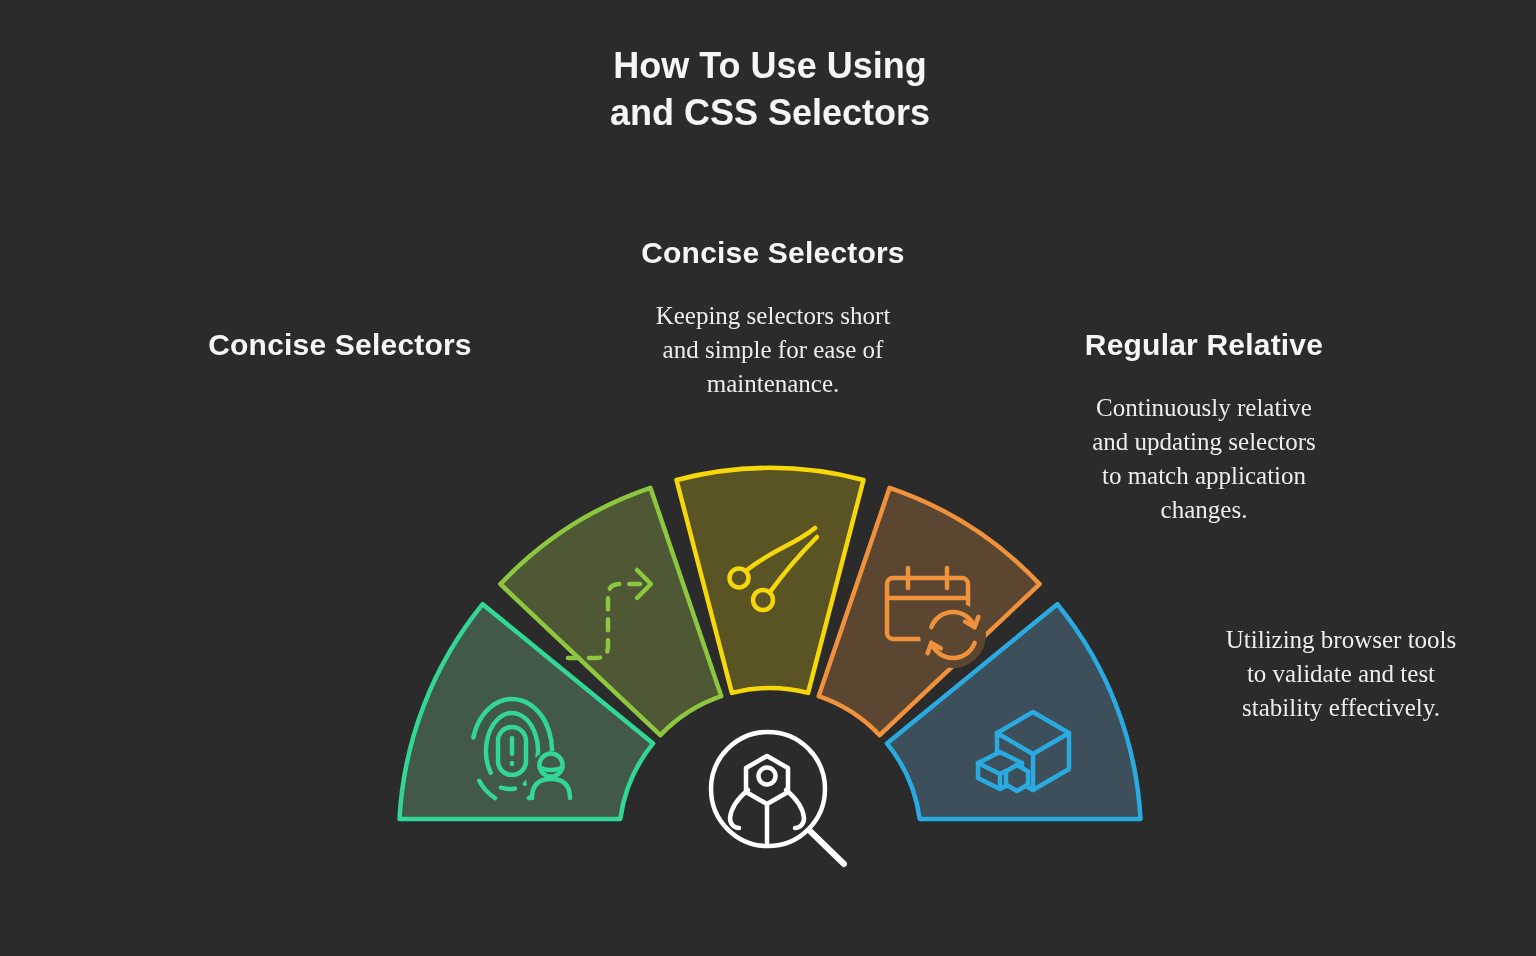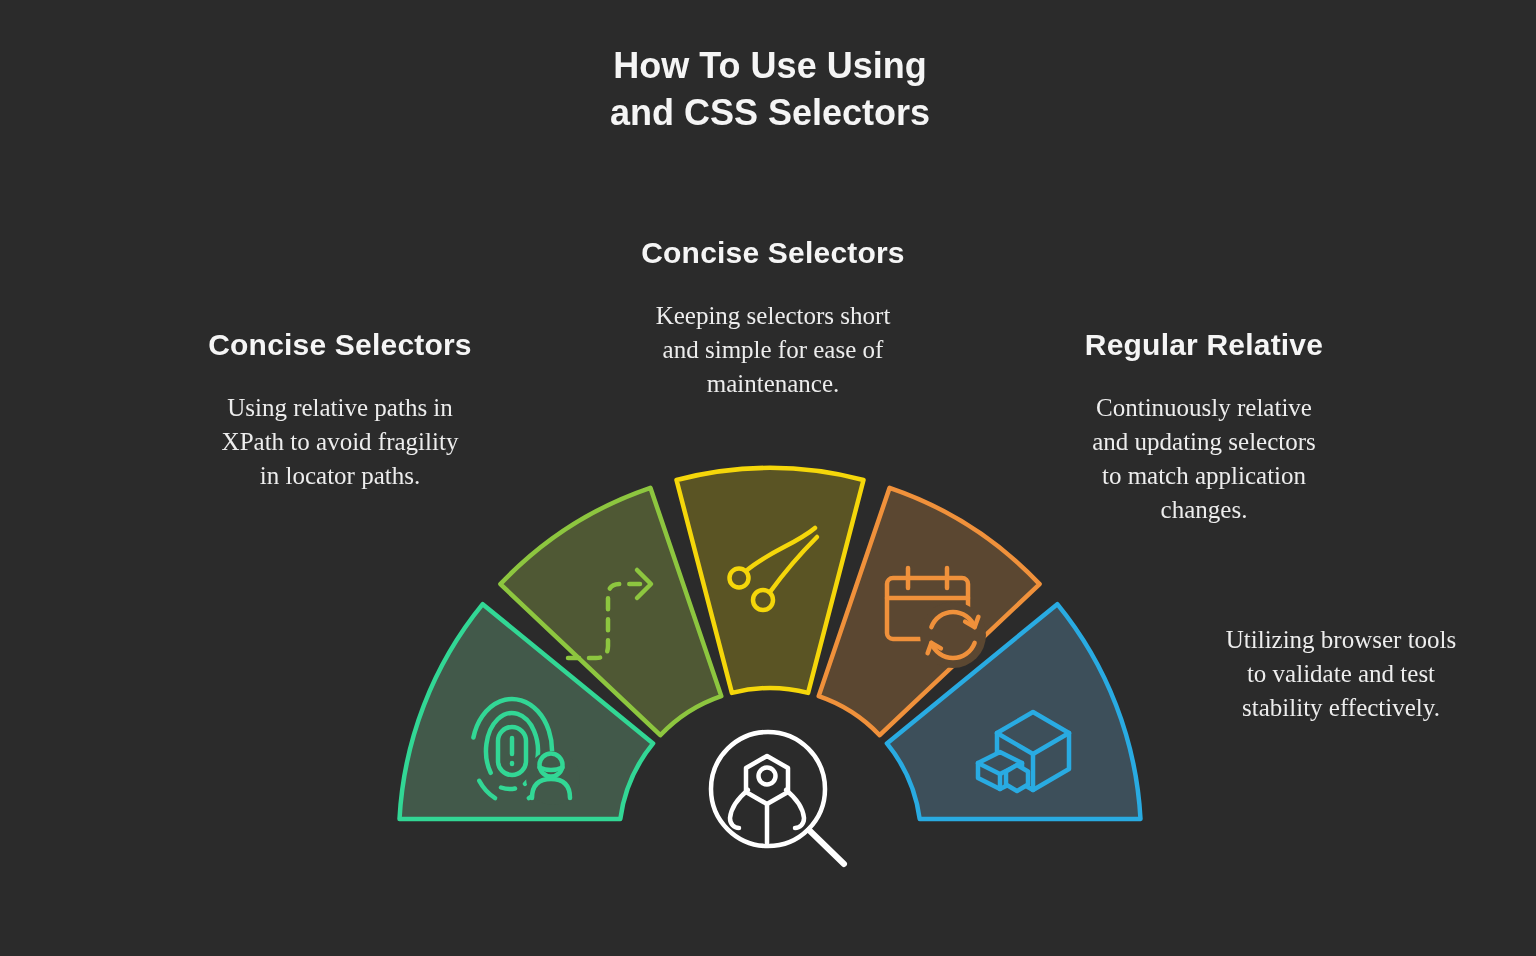--- a/index.html
+++ b/index.html
@@ -96,23 +96,20 @@
       <circle cx="767" cy="776" r="8.5" stroke-width="4.5"></circle>
       <path d="M 748 790 C 737 799 731 808 730 818 C 730 824 734 828 739 828" stroke-width="4.5"></path>
       <path d="M 786 790 C 797 799 803 808 804 818 C 804 824 800 828 795 828" stroke-width="4.5"></path>
       <path d="M 767 804 L 767 843" stroke-width="4.5"></path>
     </g>
   </svg>
 
 
   <div class="feature" id="f-relative">
     <h2>Concise Selectors</h2>
-    <p>Using relative paths in
-XPath to avoid fragility
-in locator paths.</p>
   </div>
 
   <div class="feature" id="f-concise">
     <h2>Concise Selectors</h2>
     <p>Keeping selectors short
 and simple for ease of
 maintenance.</p>
   </div>
 
   <div class="feature" id="f-regular">

